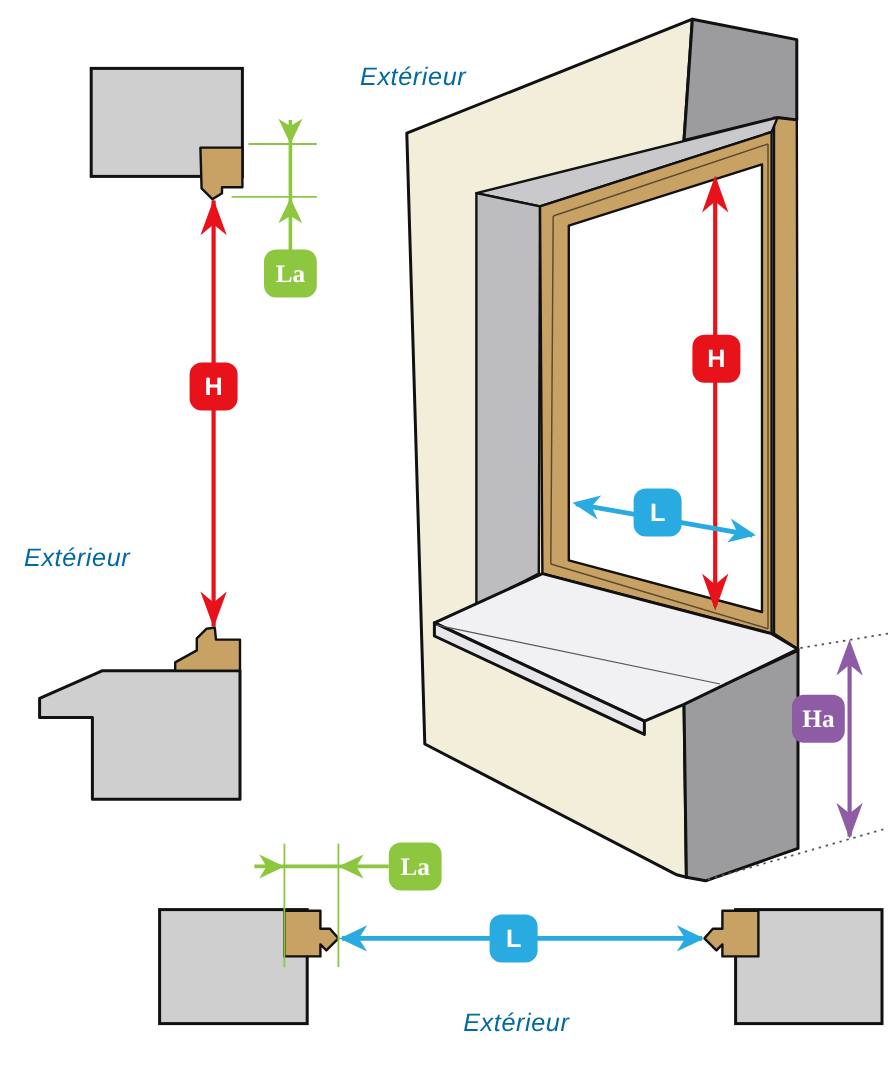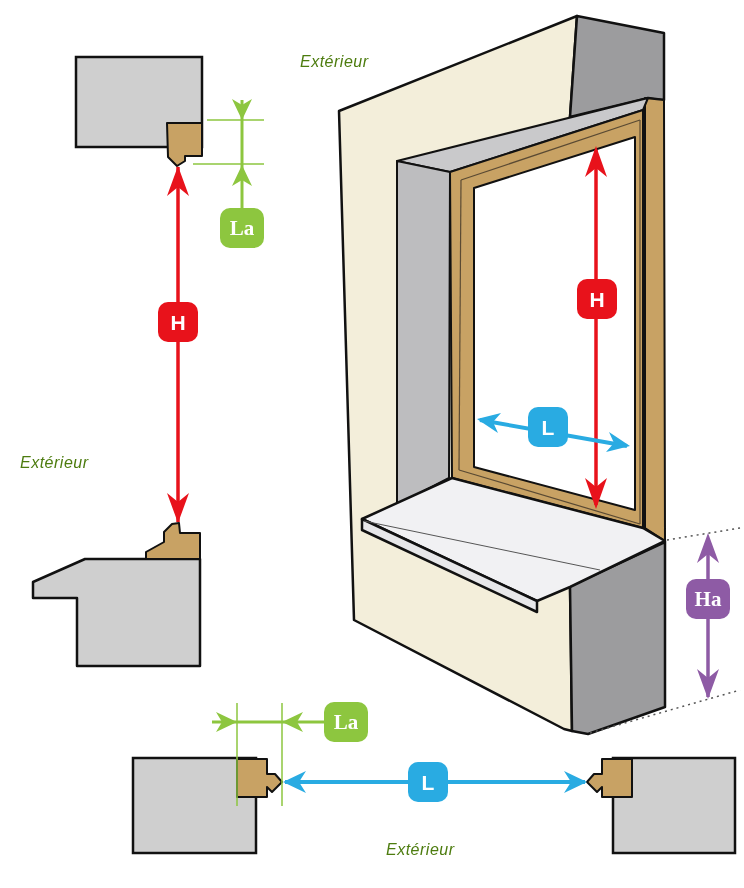--- a/index.html
+++ b/index.html
@@ -3,21 +3,21 @@
 <meta charset="utf-8">
 <style>
   html,body{margin:0;padding:0;background:#ffffff;}
   #canvas{
     position:relative;width:744px;height:888px;background:#ffffff;overflow:hidden;
     font-family:"Liberation Sans",sans-serif;
   }
   #lineart{position:absolute;left:0;top:0;}
   .ext-label{
     position:absolute;font-family:"Liberation Sans",sans-serif;
-    font-style:italic;font-weight:300;font-size:16px;color:#4d7c0f;
+    font-style:italic;font-weight:300;font-size:21px;color:#0369a1;
     white-space:nowrap;letter-spacing:0.5px;
   }
   .badge{
     position:absolute;border-radius:10px;color:#ffffff;font-weight:bold;
     font-size:21px;display:flex;align-items:center;justify-content:center;
     font-family:"Liberation Sans",sans-serif;line-height:1;
   }
   .badge.sz-s{width:40px;height:40px;}
   .badge.sz-m{width:44px;height:40px;font-family:Liberation Serif, serif;}
   .badge-red{background:#E8121B;}
@@ -104,17 +104,17 @@
   </svg>
 
   <div class="ext-label" style="left:300px;top:53px;">Extérieur</div>
   <div class="ext-label" style="left:20px;top:454px;">Extérieur</div>
   <div class="ext-label" style="left:386px;top:841px;">Extérieur</div>
 
   <div class="badge badge-red sz-s" style="left:158px;top:302px;">H</div>
   <div class="badge badge-green sz-m" style="left:220px;top:208px;">La</div>
   <div class="badge badge-red sz-s" style="left:577px;top:279px;">H</div>
   <div class="badge badge-blue sz-s" style="left:528px;top:407px;">L</div>
-  <div class="badge badge-purple sz-m" style="left:686px;top:579px;">Ha</div>
+  <div class="badge badge-purple sz-m" style="left:660px;top:579px;">Ha</div>
   <div class="badge badge-green sz-m" style="left:324px;top:702px;">La</div>
   <div class="badge badge-blue sz-s" style="left:408px;top:762px;">L</div>
 
 </div>
 
 </body></html>

